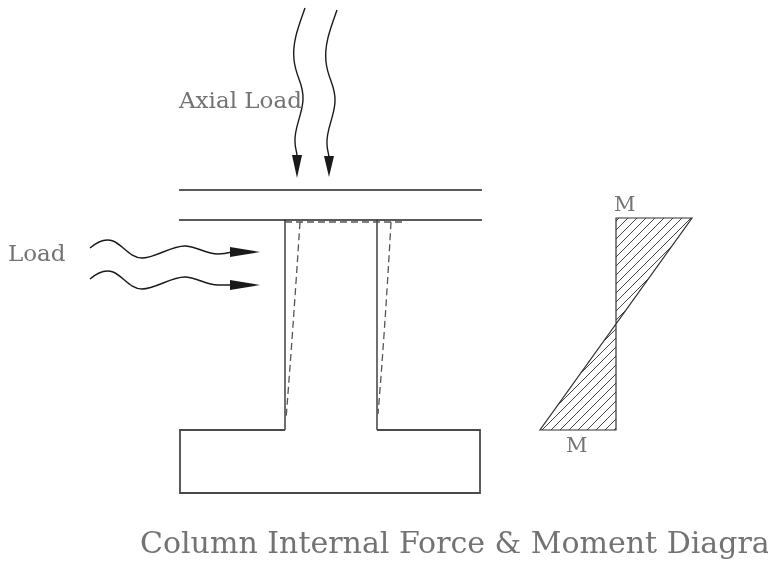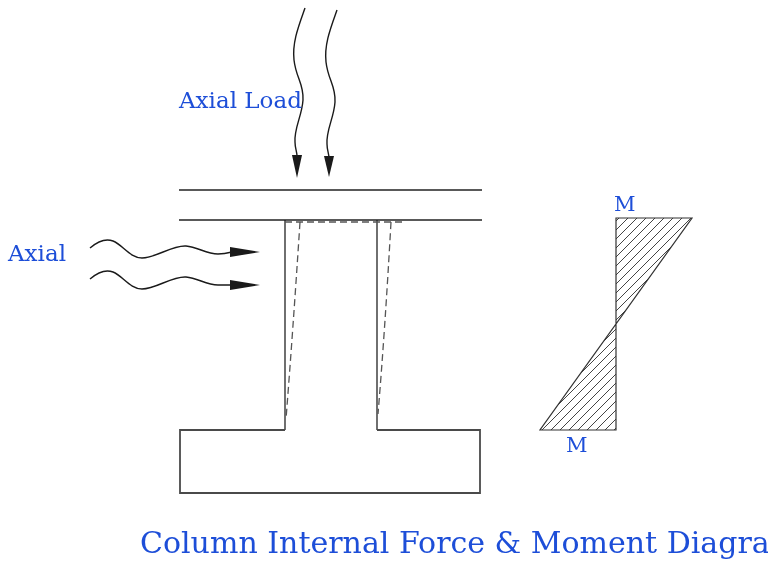--- a/index.html
+++ b/index.html
@@ -15,21 +15,21 @@
     background: #ffffff;
     overflow: hidden;
   }
   #line-art {
     position: absolute;
     left: 0;
     top: 0;
   }
   .label {
     position: absolute;
-    color: #1d4ed8;
+    color: #737373;
     white-space: nowrap;
     user-select: none;
   }
   #axial-load-label {
     left: 179px;
     top: 87px;
     font-size: 23px;
     line-height: 26px;
   }
   #lateral-load-label {
@@ -109,21 +109,21 @@
         <path d="M90,279 C97,273 105,269 113,272 C123,276 130,289 142,289 C156,289 172,276 186,277 C198,278 206,285 218,285 C223,285 228,285 232,285" stroke="#1a1a1a" stroke-width="1.4" fill="none"></path>
         <polygon points="230,280 230,290 260,285" fill="#1a1a1a"></polygon>
       </g>
     </g>
 
     <path d="M616,218 L692,218 L540,430 L616,430 Z" fill="url(#hatch)" stroke="#333333" stroke-width="1.2" stroke-linejoin="miter"></path>
   </svg>
 
   <div class="label" id="axial-load-label">Axial Load</div>
 
-  <div class="label" id="lateral-load-label">Axial</div>
+  <div class="label" id="lateral-load-label">Load</div>
 
   <div class="label" id="moment-top-label">M</div>
 
   <div class="label" id="moment-bottom-label">M</div>
 
   <div class="label" id="figure-caption">Column Internal Force &amp; Moment Diagram</div>
 
 </div>
 
 </body></html>

